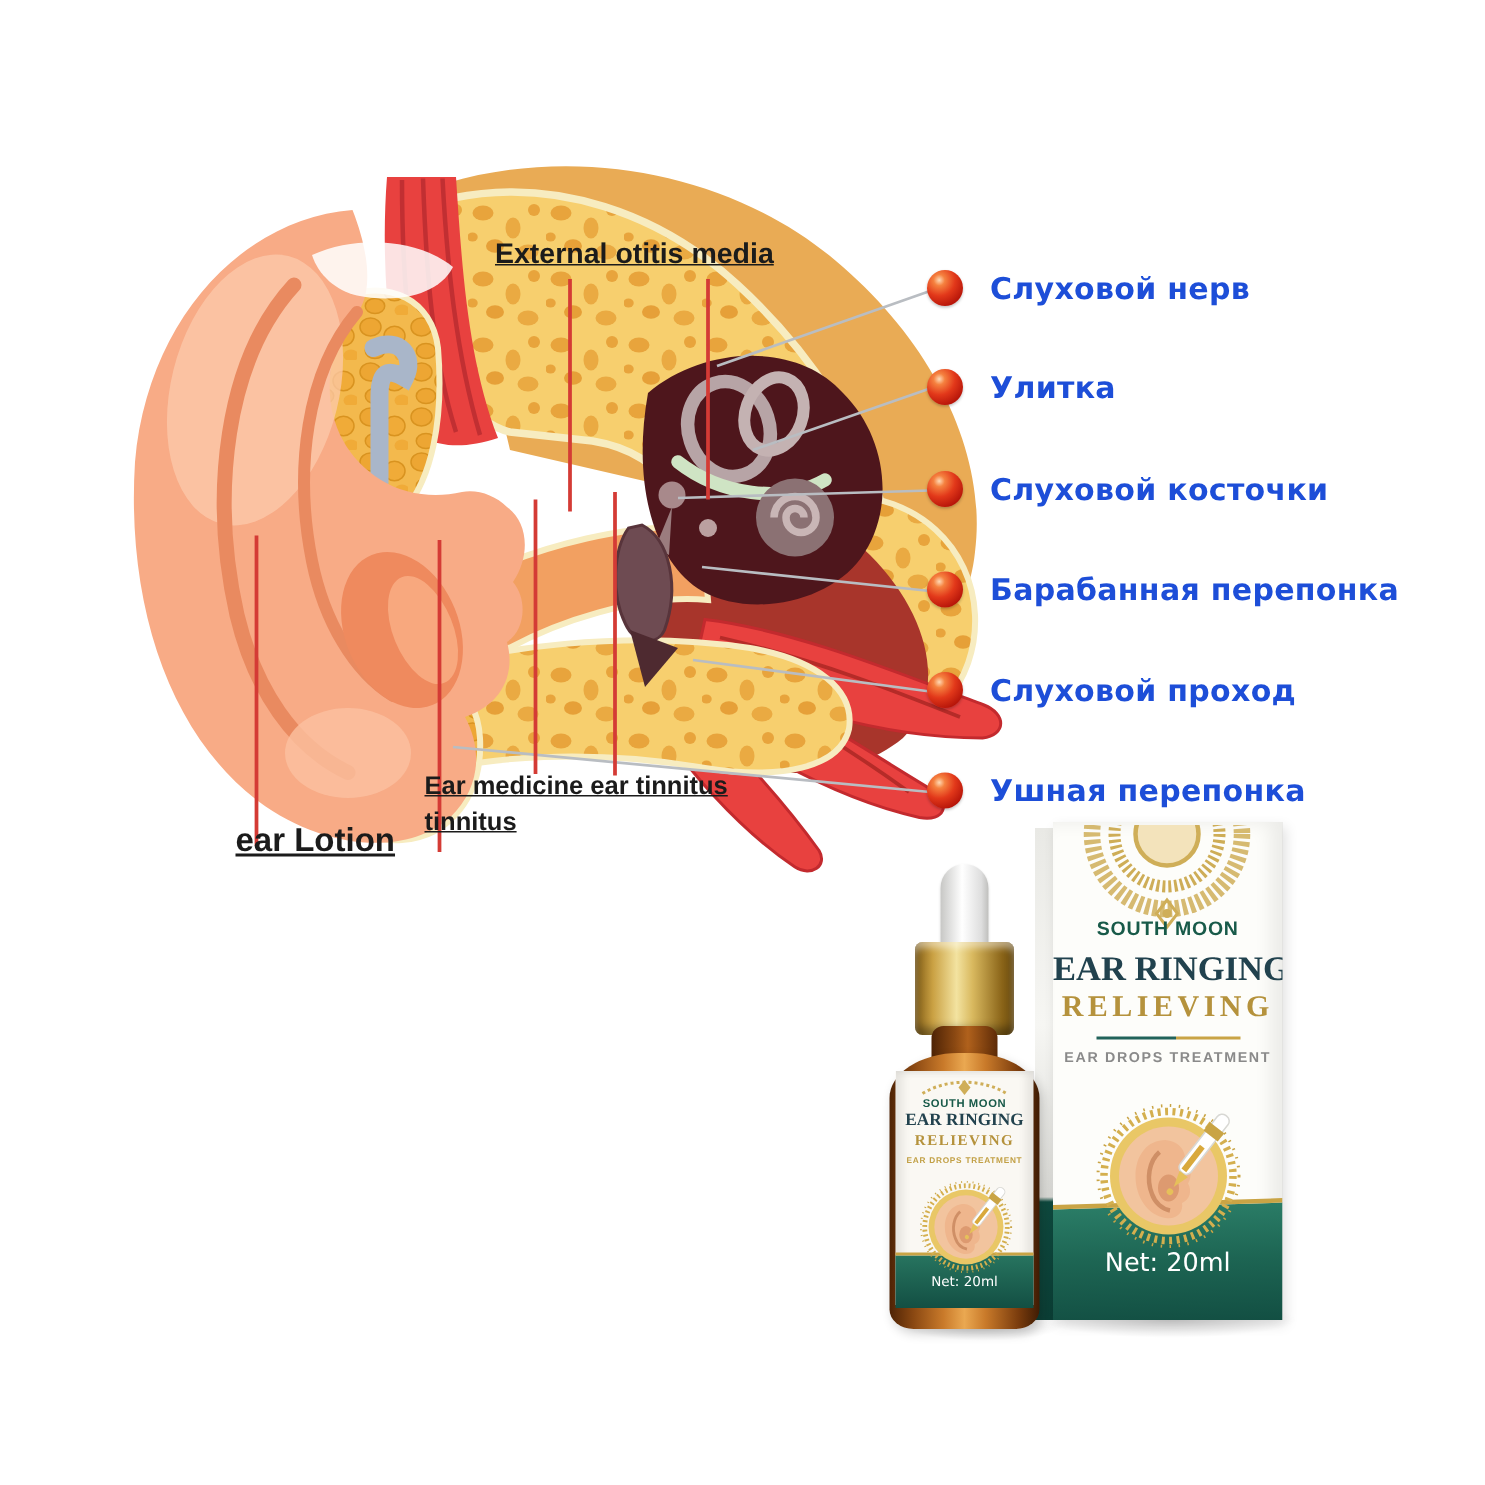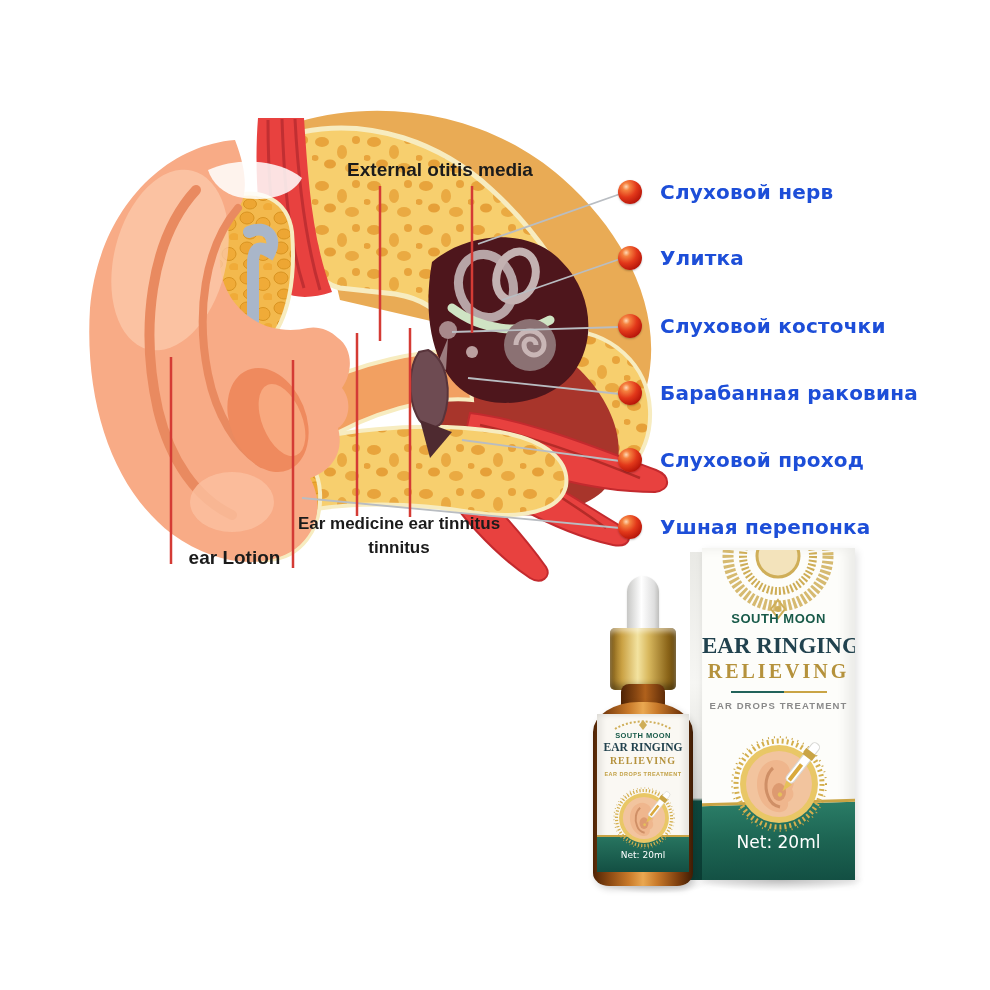--- a/index.html
+++ b/index.html
@@ -1,21 +1,21 @@
 <!DOCTYPE html>
 <html><head>
 <meta charset="utf-8">
 <style>
   html,body{margin:0;padding:0;background:#fff;}
   .stage{position:relative;width:990px;height:990px;background:#fff;overflow:hidden;
          font-family:"Liberation Sans",sans-serif;}
   
-  .lbl{position:absolute;color:#1b1b1b;font-weight:700;text-align:center;}
+  .lbl{position:absolute;color:#1b1b1b;font-weight:700;text-align:left;text-decoration:underline;}
   .top-lbl{left:330px;top:159px;width:220px;font-size:19px;font-family:"Liberation Sans",sans-serif;}
-  .ear-lotion{left:157px;top:547px;width:155px;font-size:19px;}
+  .ear-lotion{left:157px;top:547px;width:155px;font-size:22px;}
   .ear-med{left:283px;top:512px;width:232px;font-size:17px;line-height:24px;}
   
   .callout{position:absolute;left:618px;display:flex;align-items:center;gap:18px;}
   .dot{width:24px;height:24px;border-radius:50%;flex:0 0 24px;
        background:radial-gradient(circle at 34% 28%, #ffd9b5 0%, #f5813f 16%, #e2381a 45%, #b51409 78%, #8d0d07 100%);
        box-shadow:0 1px 2px rgba(0,0,0,.25);}
   .ctext{font-size:20px;font-weight:800;color:#1d4ed8;letter-spacing:.2px;
          font-family:"DejaVu Sans","Liberation Sans",sans-serif;white-space:nowrap;}
   
   .headline{position:absolute;left:108px;top:630px;}
@@ -211,21 +211,21 @@
   <div class="callout" style="top:246px">
     <span class="dot"></span>
     <span class="ctext">Улитка</span>
   </div>
   <div class="callout" style="top:314px">
     <span class="dot"></span>
     <span class="ctext">Слуховой косточки</span>
   </div>
   <div class="callout" style="top:381px">
     <span class="dot"></span>
-    <span class="ctext">Барабанная раковина</span>
+    <span class="ctext">Барабанная перепонка</span>
   </div>
   <div class="callout" style="top:448px">
     <span class="dot"></span>
     <span class="ctext">Слуховой проход</span>
   </div>
   <div class="callout" style="top:515px">
     <span class="dot"></span>
     <span class="ctext">Ушная перепонка</span>
   </div>
 

